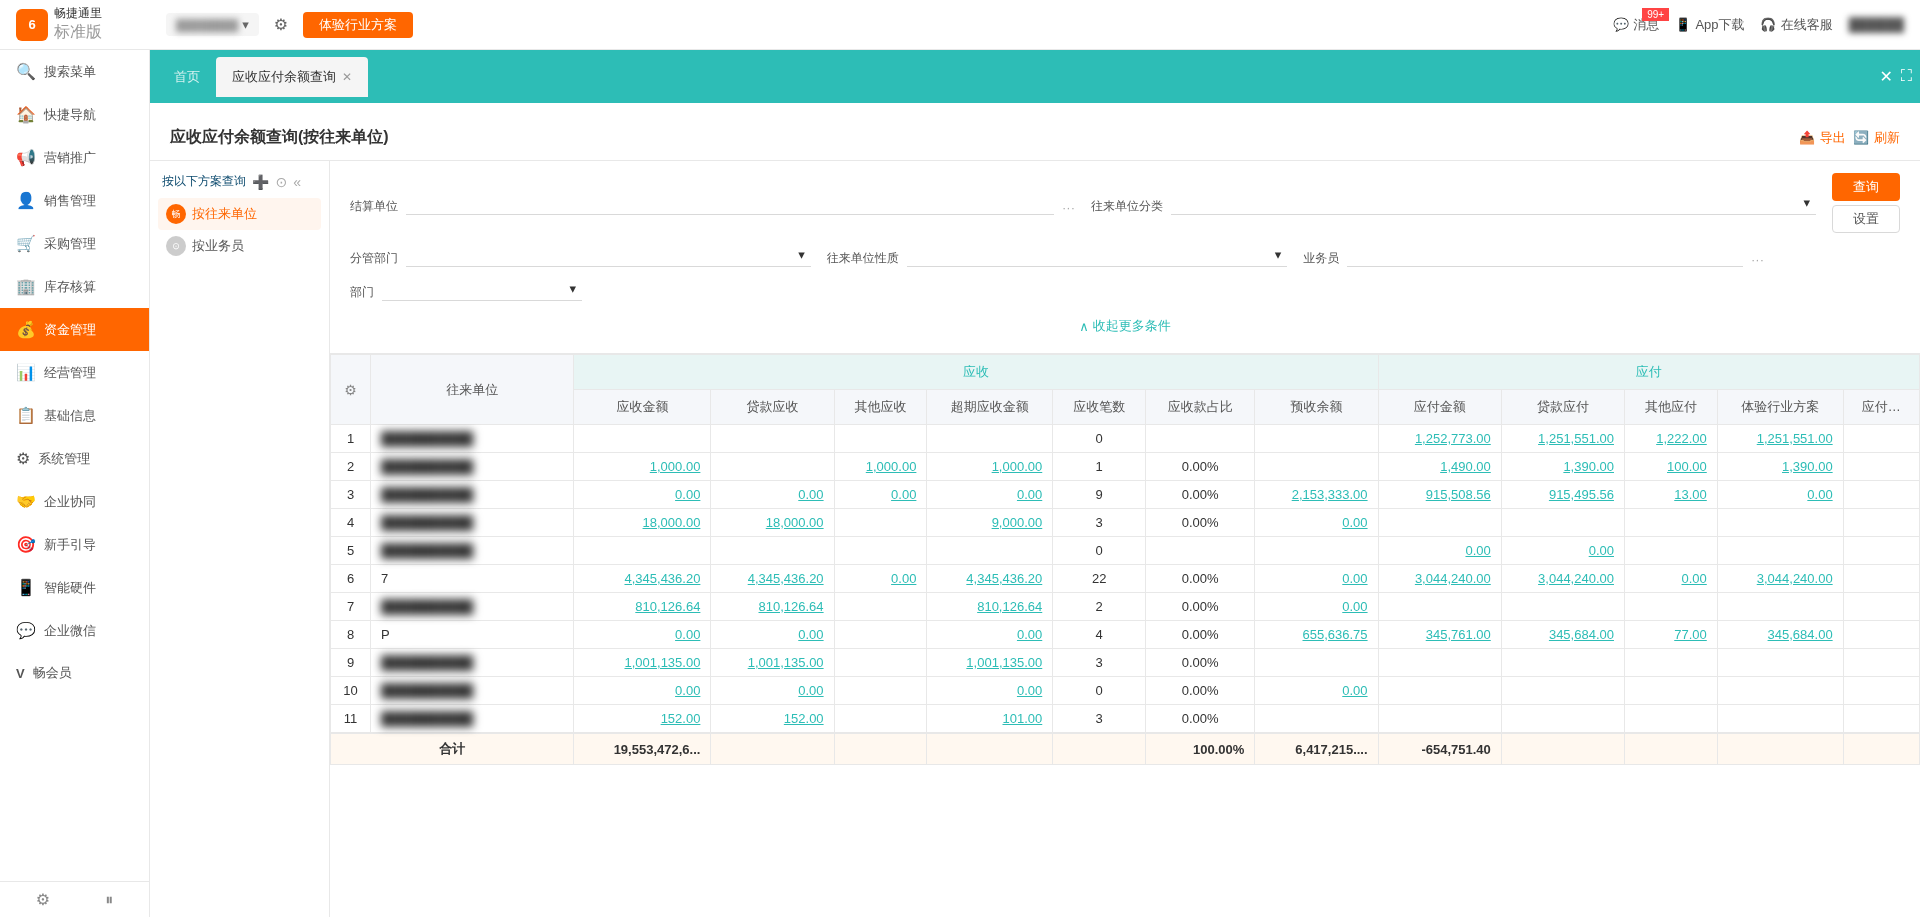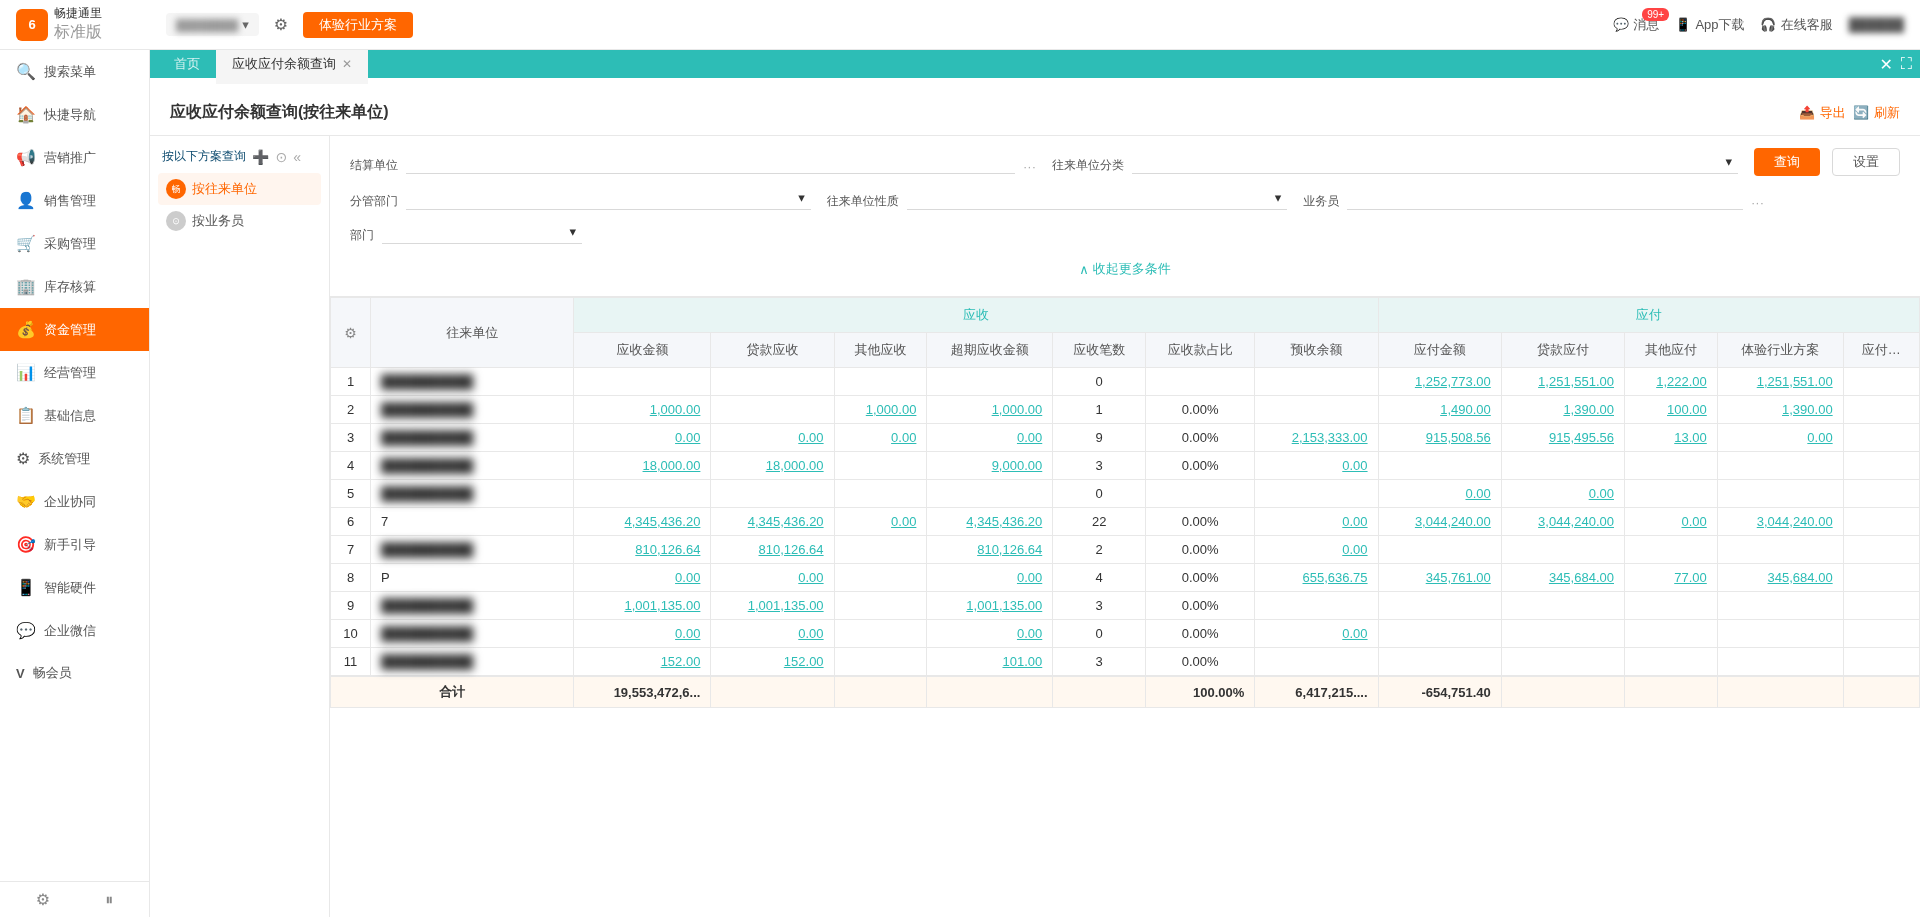--- a/index.html
+++ b/index.html
@@ -52,21 +52,21 @@
       padding: 4px 16px; cursor: pointer; font-size: 13px;
     }
     .topbar-right {
       display: flex; align-items: center; gap: 16px; margin-left: auto;
     }
     .topbar-btn {
       display: flex; align-items: center; gap: 4px;
       color: #555; cursor: pointer; font-size: 13px; position: relative;
     }
     .badge {
-      background: #ff4444; color: white; border-radius: 6px;
+      background: #ff4444; color: white; border-radius: 0;
       font-size: 10px; padding: 1px 5px; position: absolute; top: -8px; right: -10px;
     }
 
     
     .main-layout {
       display: flex;
       flex: 1;
       overflow: hidden;
     }
 
@@ -98,21 +98,21 @@
       flex: 1;
       display: flex;
       flex-direction: column;
       overflow: hidden;
     }
 
     
     .tab-bar {
       background: #2dbdb6;
       display: flex; align-items: center;
-      height: 28px;
+      height: 53px;
       padding: 0 8px;
       flex-shrink: 0;
     }
     .tab-item {
       padding: 0 16px; height: 40px; display: flex; align-items: center;
       cursor: pointer; color: rgba(255,255,255,0.8); font-size: 13px; gap: 6px;
       position: relative;
     }
     .tab-item.active {
       background: #f5f5f5; color: #333; border-radius: 4px 4px 0 0;
@@ -405,21 +405,21 @@
                 <input class="filter-input" style="flex: 1 1 0%;">
                 <span class="more-dots">···</span>
               </div>
               <div class="filter-col">
                 <span class="filter-label">往来单位分类</span>
                 <div class="filter-select">
                   <span></span>
                   <span>▾</span>
                 </div>
               </div>
-              <div style="display:flex;gap:12px;">
+              <div style="display:flex;flex-direction:column;gap:4px;">
                 <button style="background:#ff6600;color:white;border:none;border-radius:4px;padding:5px 20px;cursor:pointer;font-size:13px;">查询</button>
                 <button style="background:white;color:#555;border:1px solid #d9d9d9;border-radius:4px;padding:4px 20px;cursor:pointer;font-size:13px;">设置</button>
               </div>
             </div>
 
             <div class="filter-row">
               <div class="filter-col">
                 <span class="filter-label">分管部门</span>
                 <div class="filter-select" style="flex:1">
                   <span></span>

